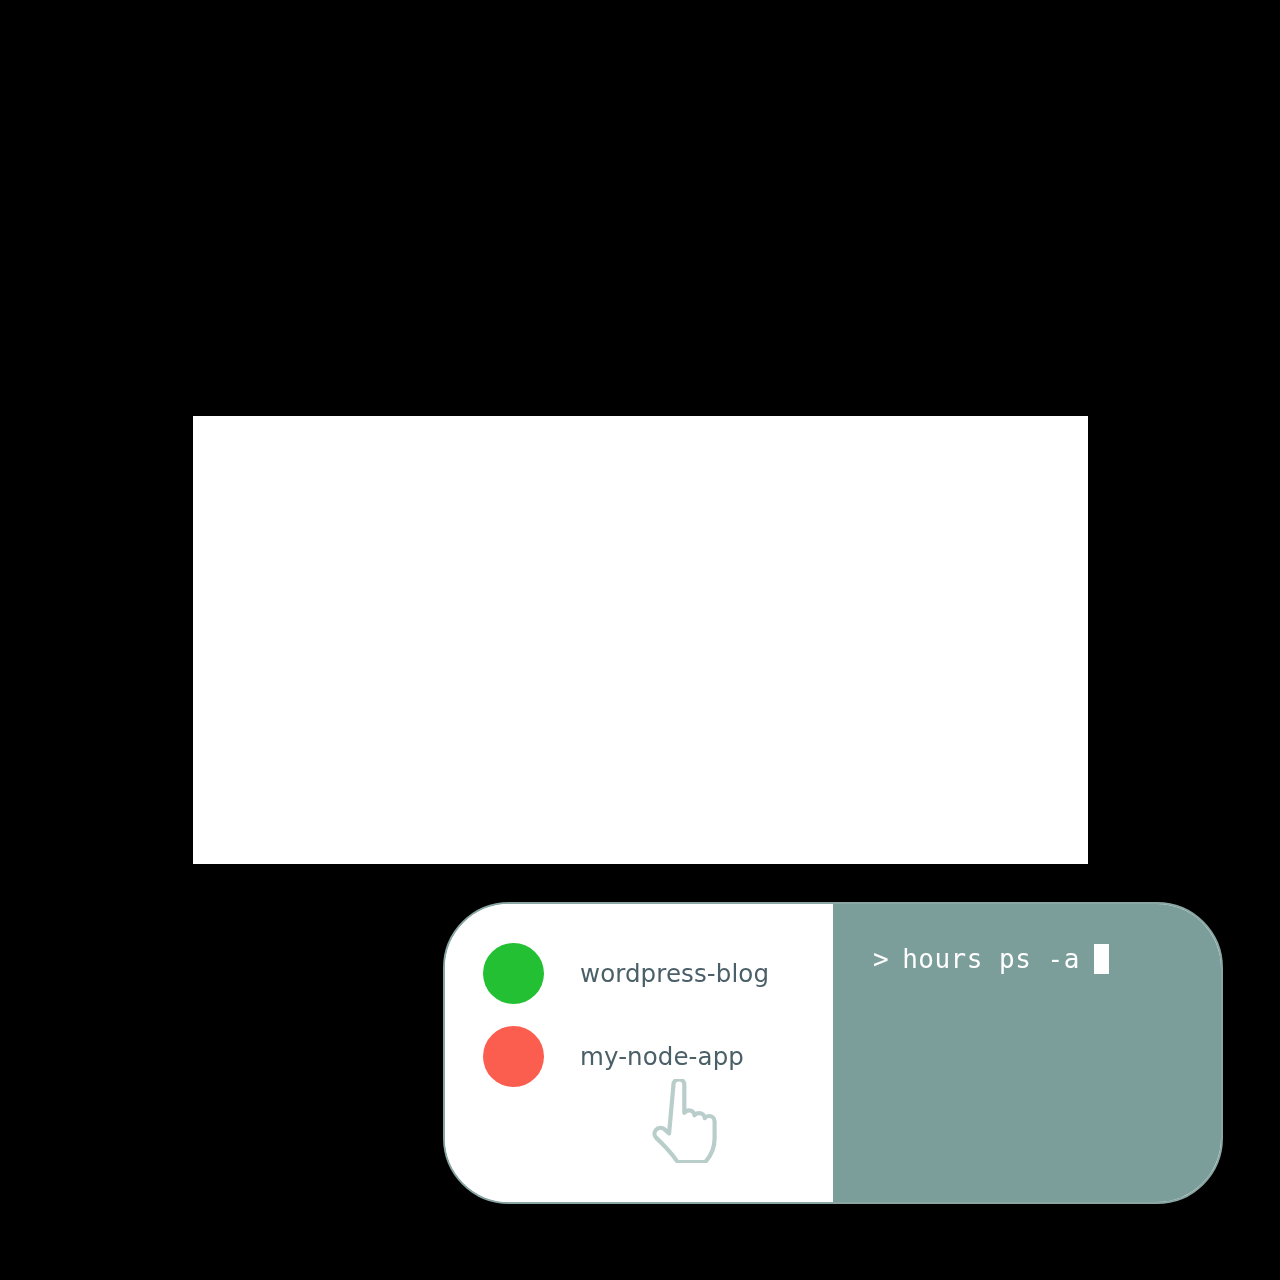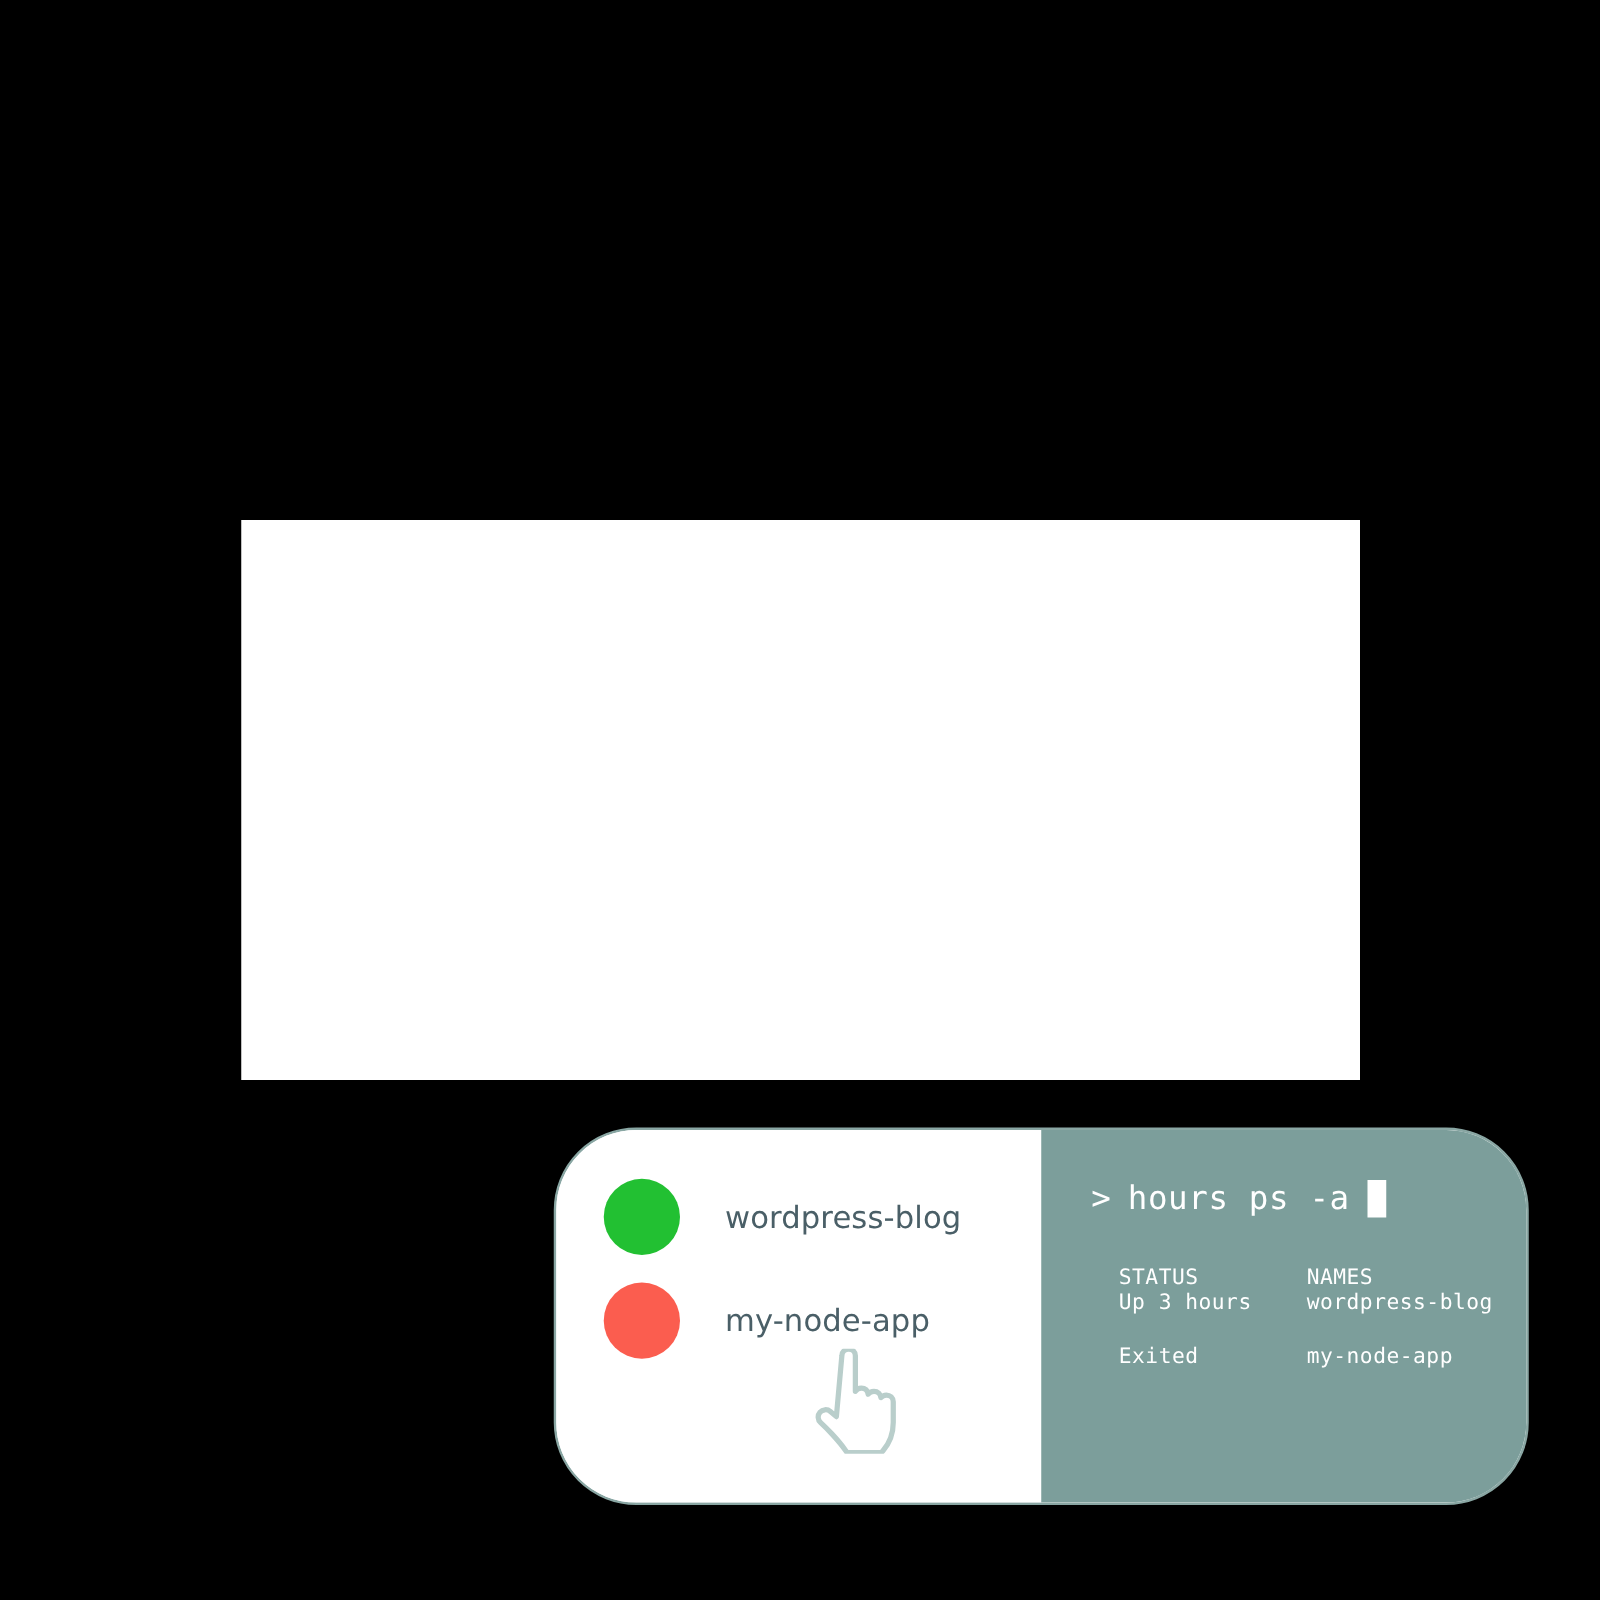--- a/index.html
+++ b/index.html
@@ -190,36 +190,18 @@
 
       <div id="terminal-panel">
 
         <div id="prompt-line">
           <span>&gt;</span>
           <span style="width:13px"></span>
           <span>hours ps -a</span>
           <span id="cursor-block"></span>
         </div>
 
-        <table id="ps-table">
-          <thead>
-            <tr>
-              <th>STATUS</th>
-              <th>NAMES</th>
-            </tr>
-          </thead>
-          <tbody>
-            <tr>
-              <td>Up 3 hours</td>
-              <td>wordpress-blog</td>
-            </tr>
-            <tr>
-              <td>Exited</td>
-              <td>my-node-app</td>
-            </tr>
-          </tbody>
-        </table>
 
       </div>
 
     </div>
   </div>
 </div>
 
 </body></html>

